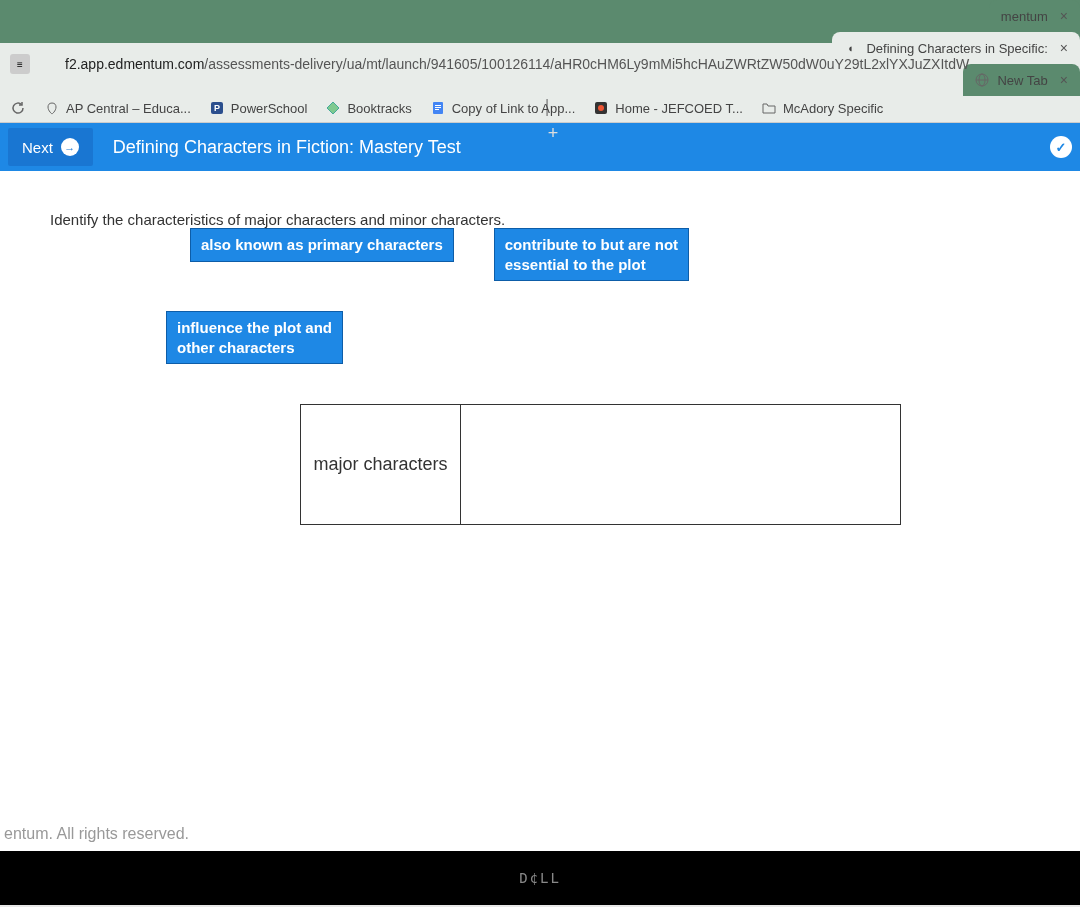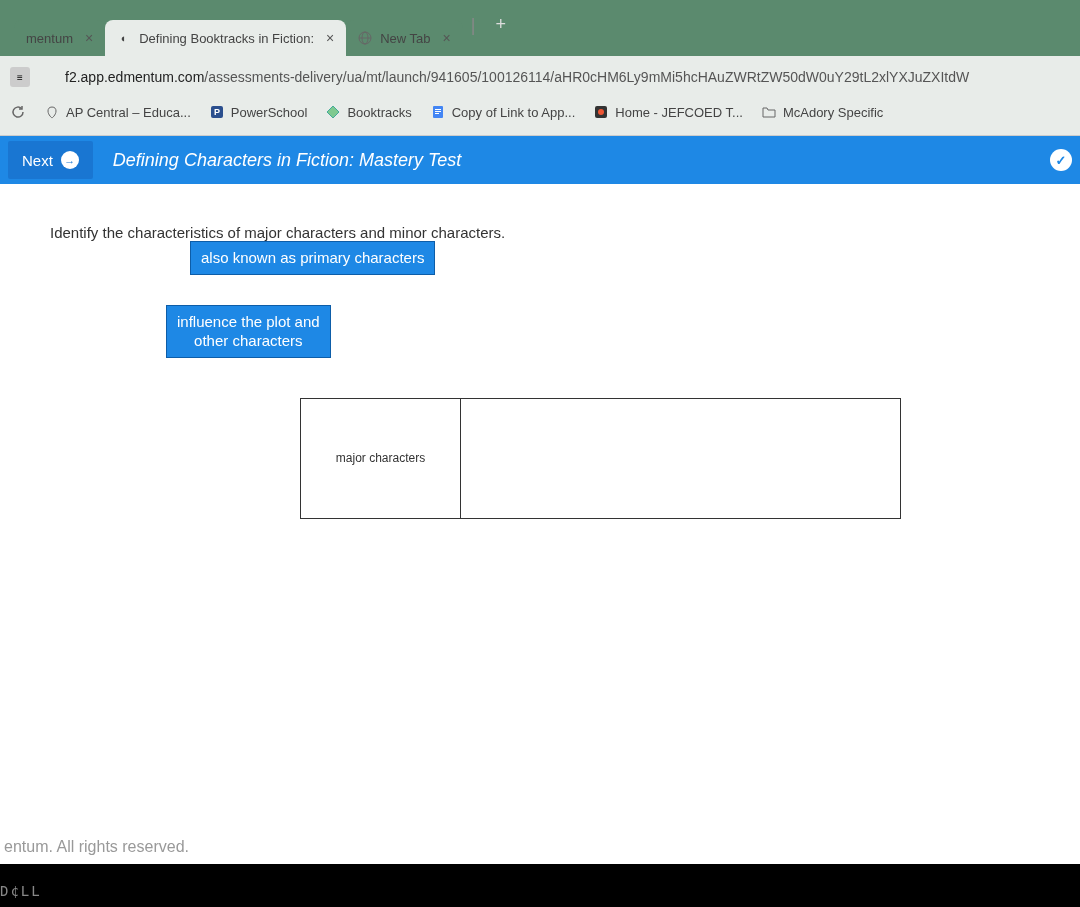--- a/index.html
+++ b/index.html
@@ -1,71 +1,71 @@
 <!DOCTYPE html>
 <html><head>
   <meta charset="utf-8">
   <style>
     * { box-sizing: border-box; margin: 0; padding: 0; }
     body { font-family: Arial, sans-serif; background: #e8e8e8; width: 1080px; height: 907px; overflow: hidden; }
     
-    .browser-chrome { background: #5b8a6e; height: 56px; display: flex; align-items: flex-end; padding-left: 14px; }
+    .browser-chrome { background: #5b8a6e; height: 43px; display: flex; align-items: flex-end; padding-left: 14px; flex-direction: column; }
     .tab { background: #5b8a6e; color: #444; padding: 8px 12px; display: flex; align-items: center; gap: 8px; font-size: 13px; border-radius: 8px 8px 0 0; height: 36px; }
     .tab.active { background: #e8ece9; }
     .tab-icon { width: 14px; height: 14px; display: inline-flex; align-items: center; justify-content: center; font-size: 11px; }
     .tab-close { font-size: 14px; color: #555; cursor: pointer; margin-left: 4px; }
     .tab-divider { color: #888; margin: 0 8px; font-size: 18px; align-self: center; padding-bottom: 6px;}
     .tab-plus { color: #ddd; font-size: 18px; align-self: center; padding-bottom: 8px; margin-left: 12px; cursor: pointer; }
     
     .url-bar { background: #e8ece9; padding: 8px 10px; display: flex; align-items: center; gap: 8px; height: 42px; }
     .site-icon { width: 20px; height: 20px; background: #ccc; border-radius: 3px; display: flex; align-items: center; justify-content: center; font-size: 10px;}
     .url-text { font-size: 14px; color: #555; flex: 1; white-space: nowrap; overflow: hidden; margin-left: 27px; }
     .url-host { color: #222; }
     
-    .bookmarks-bar { background: #e8ece9; padding: 6px 10px; display: flex; align-items: flex-start; gap: 18px; height: 38px; border-bottom: 1px solid #ccc; }
+    .bookmarks-bar { background: #e8ece9; padding: 6px 10px; display: flex; align-items: flex-end; gap: 18px; height: 38px; border-bottom: 1px solid #ccc; }
     .bookmark { display: flex; align-items: center; gap: 6px; font-size: 13px; color: #444; cursor: pointer; }
     .bookmark-icon { width: 16px; height: 16px; display: inline-flex; align-items: center; justify-content: center; }
     
     .app-header { background: #1e88e5; color: white; height: 48px; display: flex; align-items: center; padding: 0 8px; }
     .next-btn { background: #1976d2; color: white; padding: 10px 14px; display: flex; align-items: center; gap: 8px; font-size: 15px; cursor: pointer; border-radius: 2px; }
     .next-arrow { background: white; color: #1976d2; border-radius: 50%; width: 18px; height: 18px; display: inline-flex; align-items: center; justify-content: center; font-size: 11px; font-weight: bold;}
-    .app-title { font-size: 18px; margin-left: 20px; font-weight: 400; font-style: italic;}
+    .app-title { font-size: 18px; margin-left: 20px; font-weight: 400;}
     .check-badge { margin-left: auto; background: white; color: #1e88e5; border-radius: 50%; width: 22px; height: 22px; display: flex; align-items: center; justify-content: center; font-size: 13px; font-weight: bold;}
     
     .content { background: #fff; padding: 40px 50px; height: 680px; position: relative;}
     .instruction { font-size: 15px; color: #333; }
-    .tile { background: #1e88e5; color: white; padding: 6px 10px; font-size: 15px; text-align: center; border: 1px solid #0d5da8; cursor: move; display: inline-flex; align-items: center; justify-content: center; line-height: 1.3;}
+    .tile { background: #1e88e5; color: white; padding: 6px 10px; font-size: 15px; text-align: left; border: 1px solid #0d5da8; cursor: move; display: inline-flex; align-items: center; justify-content: center; line-height: 1.3; font-weight: bold;}
     .tile.two-line { max-width: 200px; }
     
     .tiles-row1 { display: flex; gap: 40px; margin-left: 140px; margin-bottom: 30px; align-items: flex-start;}
     .tiles-row2 { display: flex; margin-left: 116px; margin-bottom: 40px;}
     
     .drop-table { margin-left: 250px; border-collapse: collapse; }
     .drop-table td { border: 1px solid #333; }
-    .label-cell { width: 160px; height: 120px; text-align: center; font-size: 12px; color: #333; vertical-align: middle;}
+    .label-cell { width: 160px; height: 120px; text-align: center; font-size: 18px; color: #333; vertical-align: middle;}
     .drop-cell { width: 440px; height: 120px; }
     
     .footer { position: absolute; bottom: 8px; left: 0; font-size: 16px; color: #999; padding-left: 4px;}
     
-    .bottom-bar { background: #000; height: 54px; display: flex; align-items: center; justify-content: flex-start; }
+    .bottom-bar { background: #000; height: 54px; display: flex; align-items: center; justify-content: center; }
     .brand { color: #888; font-size: 14px; letter-spacing: 2px; font-family: monospace;}
     
     svg { display: block; }
   </style>
 </head>
 <body>
 
 <div class="browser-chrome">
   <div class="tab">
     <span>mentum</span>
     <span class="tab-close">×</span>
   </div>
   <div class="tab active">
     <span class="tab-icon">◐</span>
-    <span>Defining Booktracks in Fiction:</span>
+    <span>Defining Characters in Specific:</span>
     <span class="tab-close">×</span>
   </div>
   <div class="tab">
     <span class="tab-icon">
       <svg width="14" height="14" viewBox="0 0 14 14">
           <circle cx="7" cy="7" r="6" fill="none" stroke="#666" stroke-width="1"></circle>
           <ellipse cx="7" cy="7" rx="3" ry="6" fill="none" stroke="#666" stroke-width="1"></ellipse>
           <line x1="1" y1="7" x2="13" y2="7" stroke="#666" stroke-width="1"></line>
         </svg>
     </span>
@@ -154,20 +154,22 @@
   </div>
   <div class="app-title">Defining Characters in Fiction: Mastery Test</div>
   <div class="check-badge">✓</div>
 </div>
 
 <div class="content">
   <div class="instruction">Identify the characteristics of major characters and minor characters.</div>
 
   <div class="tiles-row1">
     <div class="tile">also known as primary characters</div>
+    <div class="tile two-line" style="white-space:pre-line;">contribute to but are not
+essential to the plot</div>
   </div>
   <div class="tiles-row2">
     <div class="tile two-line" style="white-space:pre-line;">influence the plot and
 other characters</div>
   </div>
 
   <table class="drop-table">
     <tbody>
         <tr>
       <td class="label-cell">major characters</td>

